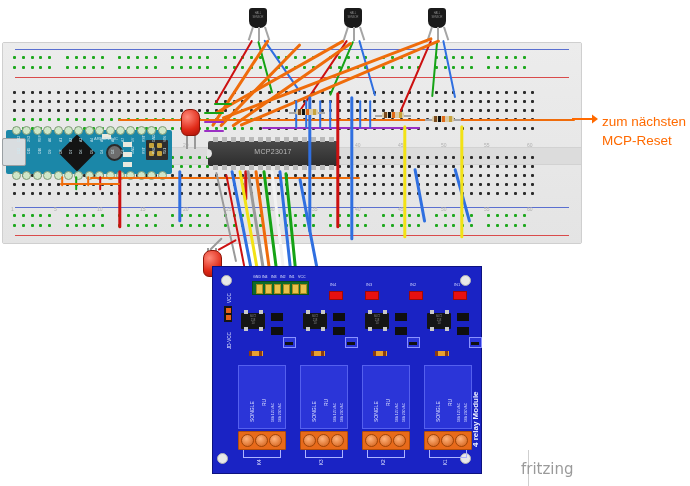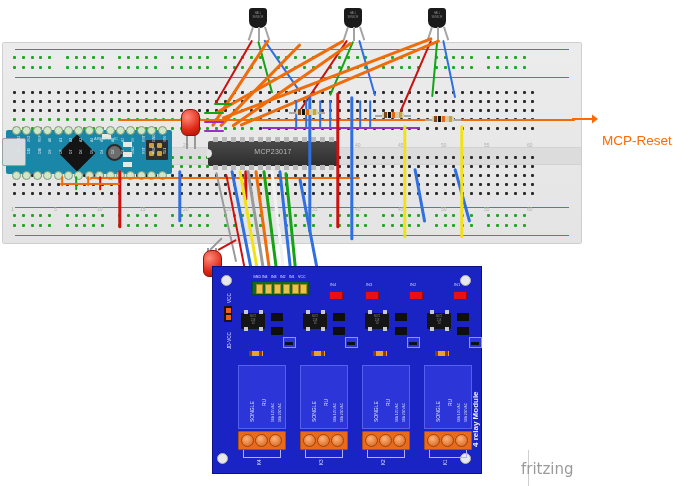--- a/index.html
+++ b/index.html
@@ -1377,17 +1377,18 @@
         <div class="klbl" style="left: 230px; top: 198px;">K1</div>
       </div>
 
     <div class="modlbl" style="left:258px;top:180px;">4 relay Module</div>
   </div>
 
   <svg class="arrow" style="left:572px;top:112px;" width="26" height="14">
     <line x1="0" y1="7" x2="20" y2="7" stroke="#ff6a00" stroke-width="2"></line>
     <polygon points="20,2.5 26,7 20,11.5" fill="#ff6a00"></polygon>
   </svg>
+  <div class="note" style="left:602px;top:113px;">zum nächsten</div>
   <div class="note" style="left:602px;top:132px;">MCP-Reset</div>
 
   <div class="edge" style="left:528px;top:450px;width:1px;height:36px;"></div>
   <div class="fritz" style="left:521px;top:460px;">fritzing</div>
 </div>
 
 </body></html>

